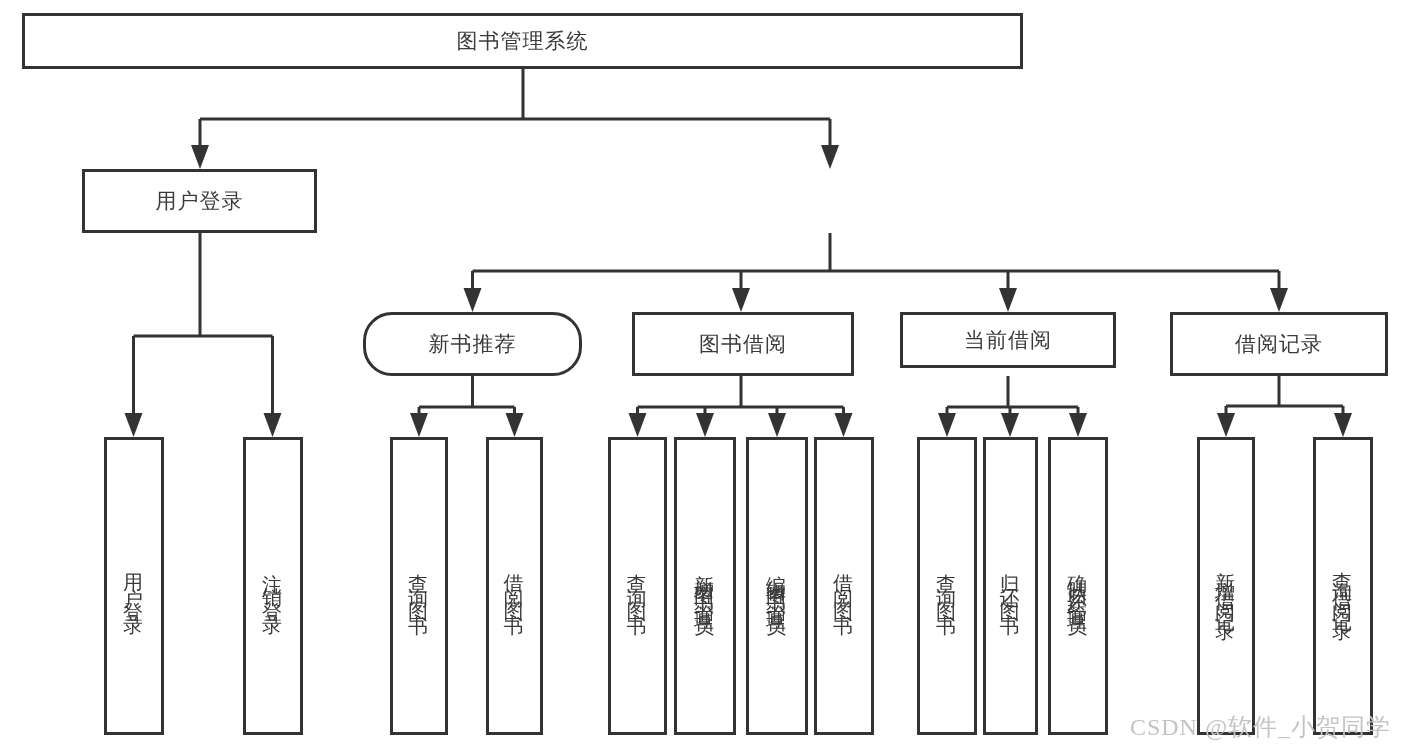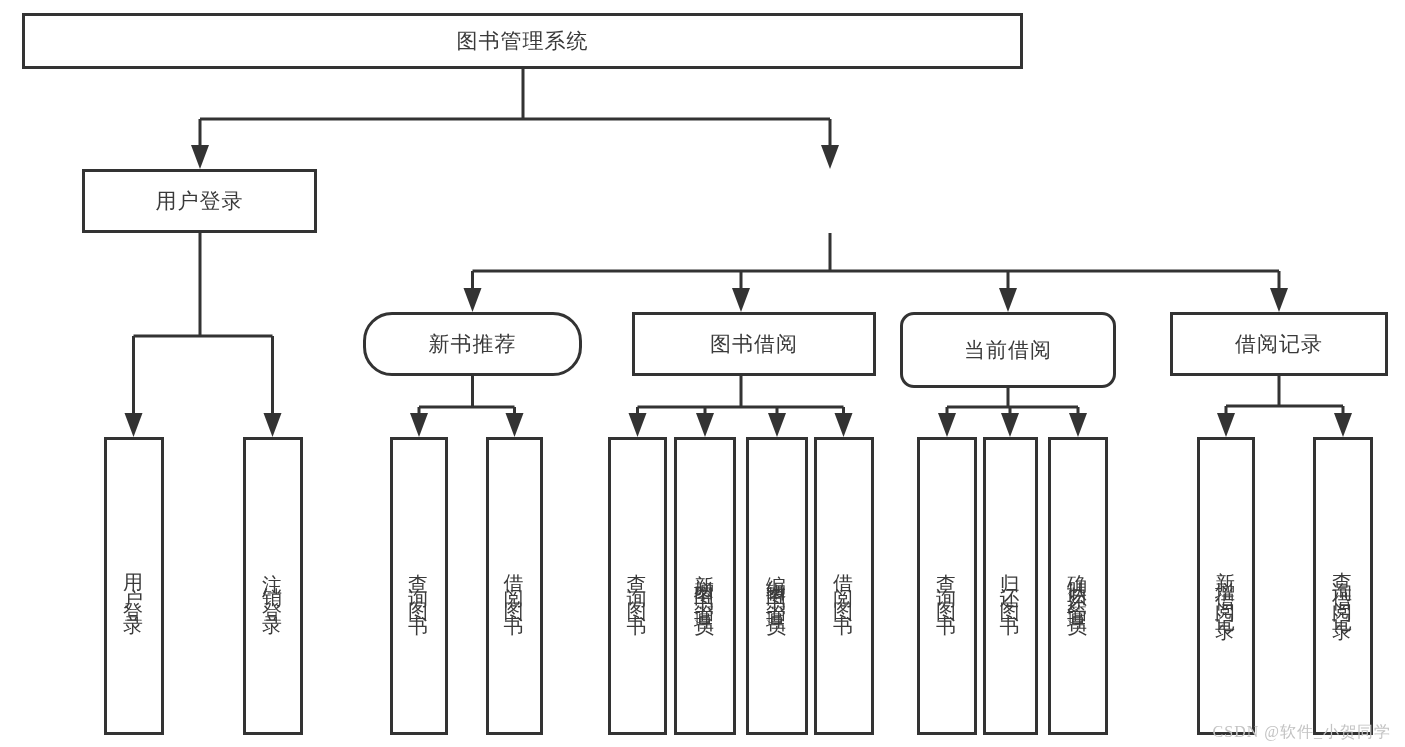--- a/index.html
+++ b/index.html
@@ -26,21 +26,21 @@
     writing-mode:vertical-rl;
     font-size:20px;
     letter-spacing:14px;
     text-align:center;
   }
   .v.mid{letter-spacing:10px;}
   .v.long{letter-spacing:6px;}
   .watermark{
     position:absolute;
     right:14px;bottom:4px;
-    font-size:16px;
+    font-size:24px;
     color:#c3c3c3;
     z-index:2;
     letter-spacing:1px;
     white-space:nowrap;
   }
 </style>
 </head>
 <body>
 
 <div class="canvas">
@@ -83,22 +83,22 @@
       <polygon points="1217,413 1235,413 1226,437"></polygon>
       <polygon points="1334,413 1352,413 1343,437"></polygon>
     </g>
   </svg>
 
   <div class="node h root" style="left:22px;top:13px;width:1001px;height:56px;">图书管理系统</div>
 
   <div class="node h" style="left:82px;top:169px;width:235px;height:64px;">用户登录</div>
 
   <div class="node h" style="left:363px;top:312px;width:219px;height:64px;border-radius:29px;">新书推荐</div>
-  <div class="node h" style="left:632px;top:312px;width:244px;height:64px;">图书借阅</div>
-  <div class="node h" style="left:900px;top:312px;width:216px;height:76px;border-radius:14px;">当前借阅</div>
+  <div class="node h" style="left:632px;top:312px;width:222px;height:64px;">图书借阅</div>
+  <div class="node h" style="left:900px;top:312px;width:216px;height:56px;">当前借阅</div>
   <div class="node h" style="left:1170px;top:312px;width:218px;height:64px;">借阅记录</div>
 
   <div class="node v" style="left:104px;top:437px;width:60px;height:298px;">用户登录</div>
   <div class="node v" style="left:243px;top:437px;width:60px;height:298px;">注销登录</div>
 
   <div class="node v" style="left:390px;top:437px;width:58px;height:298px;">查询图书</div>
   <div class="node v" style="left:486px;top:437px;width:57px;height:298px;">借阅图书</div>
 
   <div class="node v" style="left:608px;top:437px;width:59px;height:298px;">查询图书</div>
   <div class="node v long" style="left:674px;top:437px;width:62px;height:298px;">新增图书（管理员）</div>

